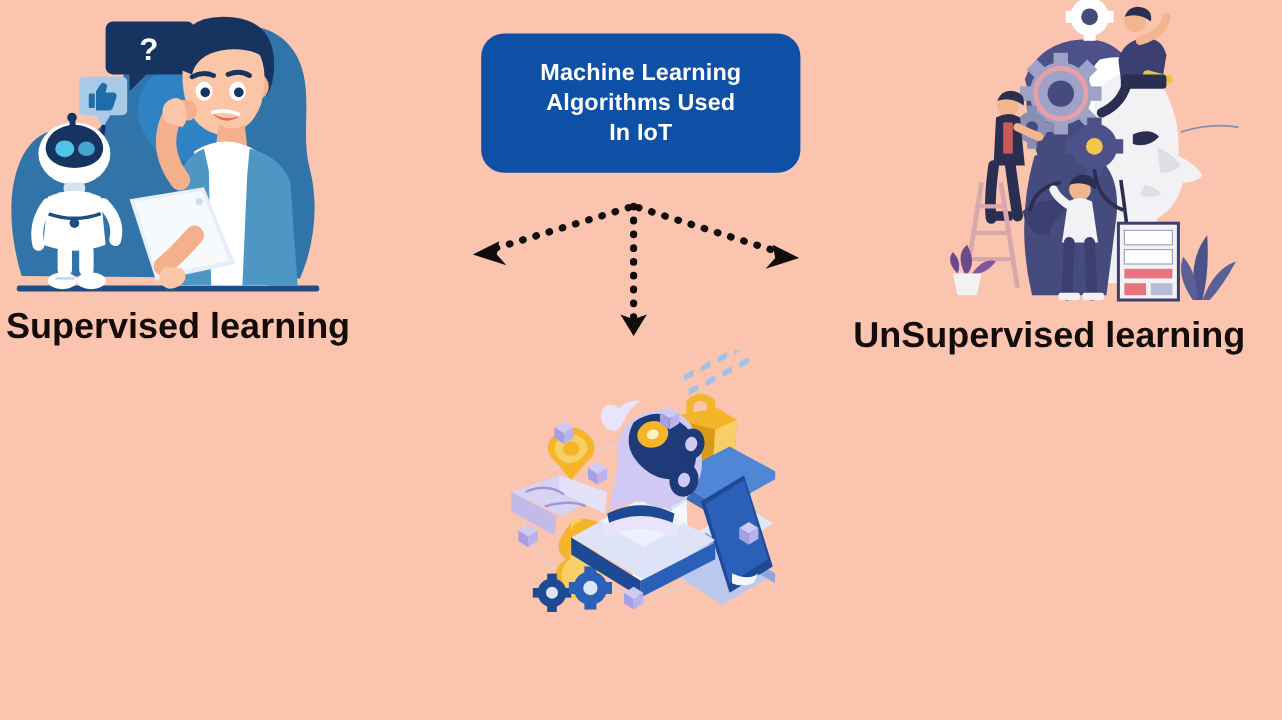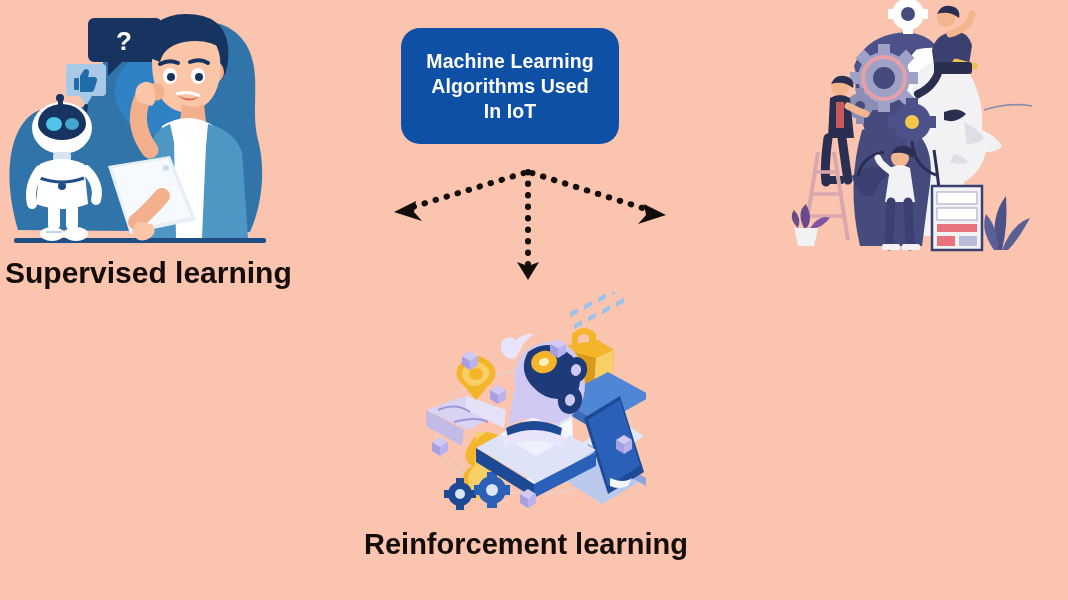--- a/index.html
+++ b/index.html
@@ -19,21 +19,21 @@
     width: 1068px;
     height: 600px;
     background: #fac4ae;
   }
 
   
   .center-box {
     position: absolute;
     left: 401px;
     top: 28px;
-    width: 218px;
+    width: 266px;
     height: 116px;
     background: #0e50a6;
     border-radius: 19px;
     display: flex;
     align-items: center;
     justify-content: center;
   }
   .center-box-text {
     color: #ffffff;
     font-size: 19.5px;
@@ -481,15 +481,15 @@
       <path d="M666 215 l-22 -11 l2 11 l-8 9 z" fill="#120c0a"></path>
     </g>
 
     <g>
       <path d="M528 172 L528 266" stroke="#120c0a" stroke-width="6" stroke-linecap="round" stroke-dasharray="0.5 11" fill="none"></path>
       <path d="M528 280 l-11 -18 l11 4 l11 -4 z" fill="#120c0a"></path>
     </g>
   </svg>
 
   <div class="label label-supervised">Supervised learning</div>
-  <div class="label label-reinforcement">Reinforcement learning</div>
+  <div class="label label-unsupervised">UnSupervised learning</div>
 
 </div>
 
 </body></html>

